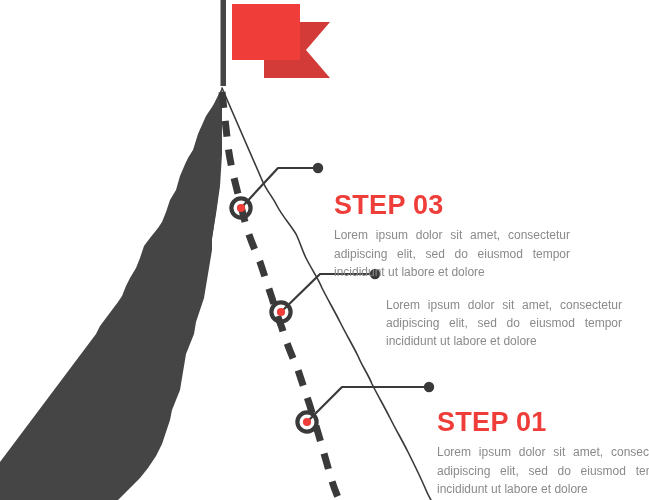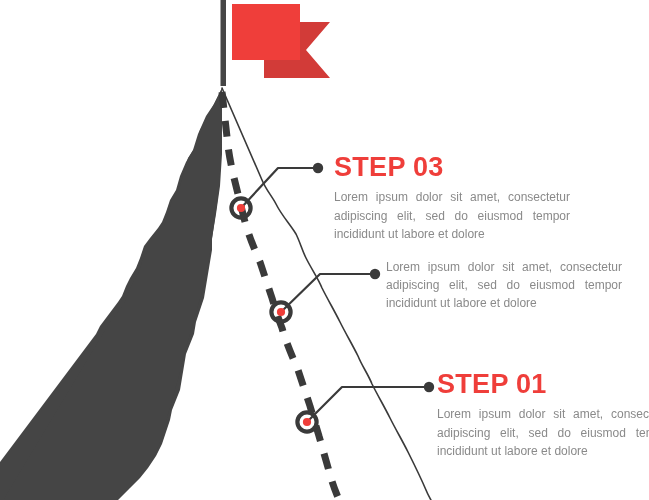--- a/index.html
+++ b/index.html
@@ -18,20 +18,21 @@
   #art {
     position: absolute;
     left: 0;
     top: 0;
     width: 649px;
     height: 500px;
   }
   .step-block {
     position: absolute;
     width: 236px;
+    margin-top: 38px;
   }
   .step-title {
     font-family: "Liberation Sans", sans-serif;
     font-size: 27px;
     font-weight: bold;
     color: #EF3E3A;
     letter-spacing: 0.3px;
     line-height: 1.05;
     margin: 0 0 7px 0;
     white-space: nowrap;

